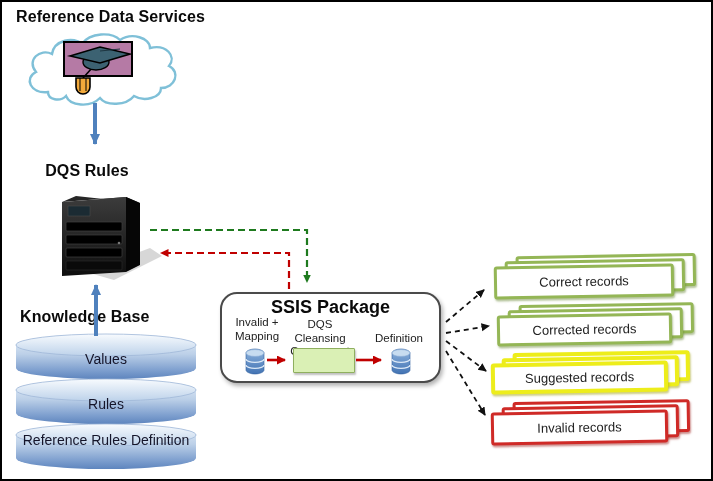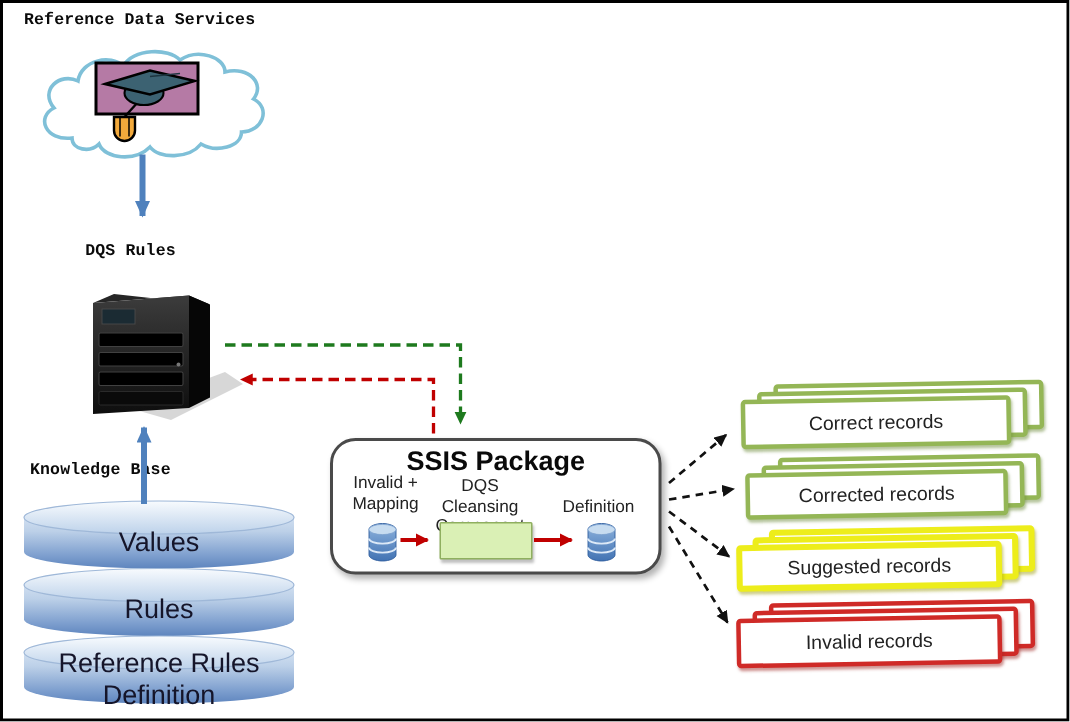--- a/index.html
+++ b/index.html
@@ -3,21 +3,21 @@
 <meta charset="utf-8">
 <style>
   html,body { margin:0; padding:0; background:#e8e8e8; }
   * { box-sizing:border-box; }
   #canvas {
     position:relative; width:713px; height:481px;
     background:#fff; border:2px solid #000; overflow:hidden;
     font-family:"Liberation Sans", sans-serif; color:#111;
   }
   .abs { position:absolute; }
-  .heading { font-weight:bold; font-size:11px; color:#0a0a0a; letter-spacing:.1px;font-family:Liberation Mono, monospace; }
+  .heading { font-weight:bold; font-size:16px; color:#0a0a0a; letter-spacing:.1px; }
   svg { display:block; }
 
   
   .ssis-box {
     left:218px; top:290px; width:221px; height:91px;
     background:#fff; border:2px solid #4a4a4a; border-radius:17px;
     box-shadow:2px 3px 4px rgba(0,0,0,.3);
   }
   .ssis-title { left:218px; top:295px; width:221px; text-align:center;
     font-weight:bold; font-size:18px; color:#0a0a0a; }
@@ -35,21 +35,21 @@
     background:#fff; border-radius:3px; }
   .stack .b2 { transform:translate(22px,-10px); }
   .stack .b1 { transform:translate(11px,-5px); }
   .stack .front { display:flex; align-items:center; justify-content:center;
     font-size:13px; color:#222; }
   .stack-green  .card { border:3px solid #94B656; box-shadow:1px 2px 2px rgba(110,140,60,.5); }
   .stack-yellow .card { border:4px solid #EDED1B; box-shadow:1px 2px 2px rgba(160,160,20,.5); }
   .stack-red    .card { border:3px solid #CF2A27; box-shadow:1px 2px 2px rgba(160,40,35,.5); }
 
   
-  .cyl-label { left:13px; width:182px; text-align:center; font-size:18px; color:#15152a; }
+  .cyl-label { left:13px; width:182px; text-align:center; font-size:14px; color:#15152a; }
 </style>
 </head>
 <body>
 
 <div id="canvas">
 
   <div class="abs heading" style="left:14px; top:6px;">Reference Data Services</div>
 
   <svg class="abs" style="left:18px; top:28px;" width="162" height="80" viewBox="0 0 162 80">
     <path d="M 28,62 C 10,64 4,48 16,42 C 6,30 20,18 32,24 C 34,10 54,6 62,14

